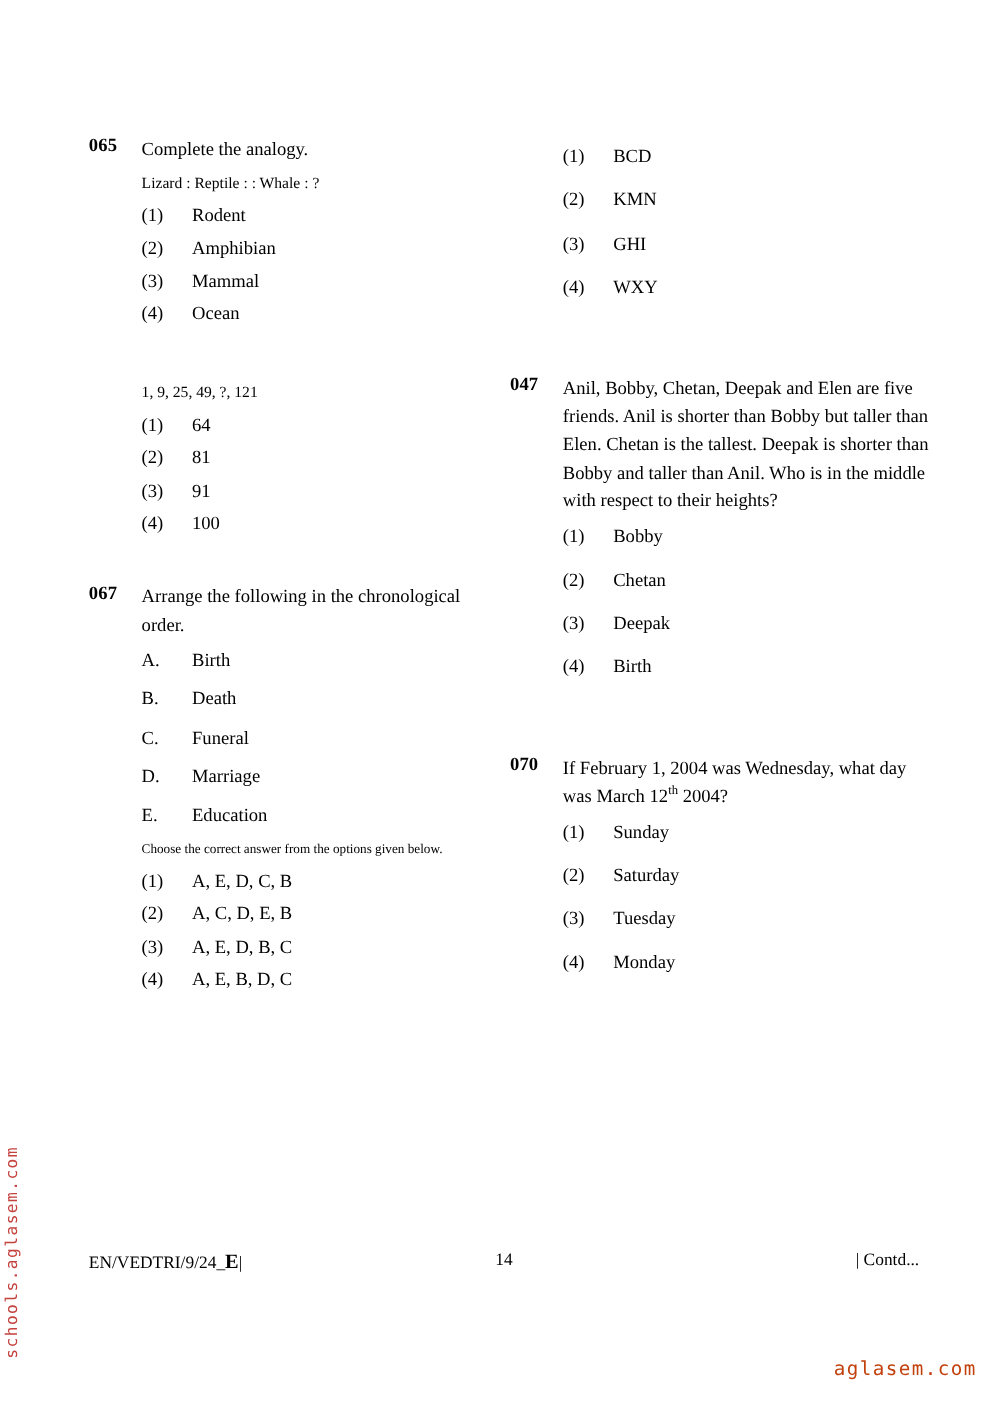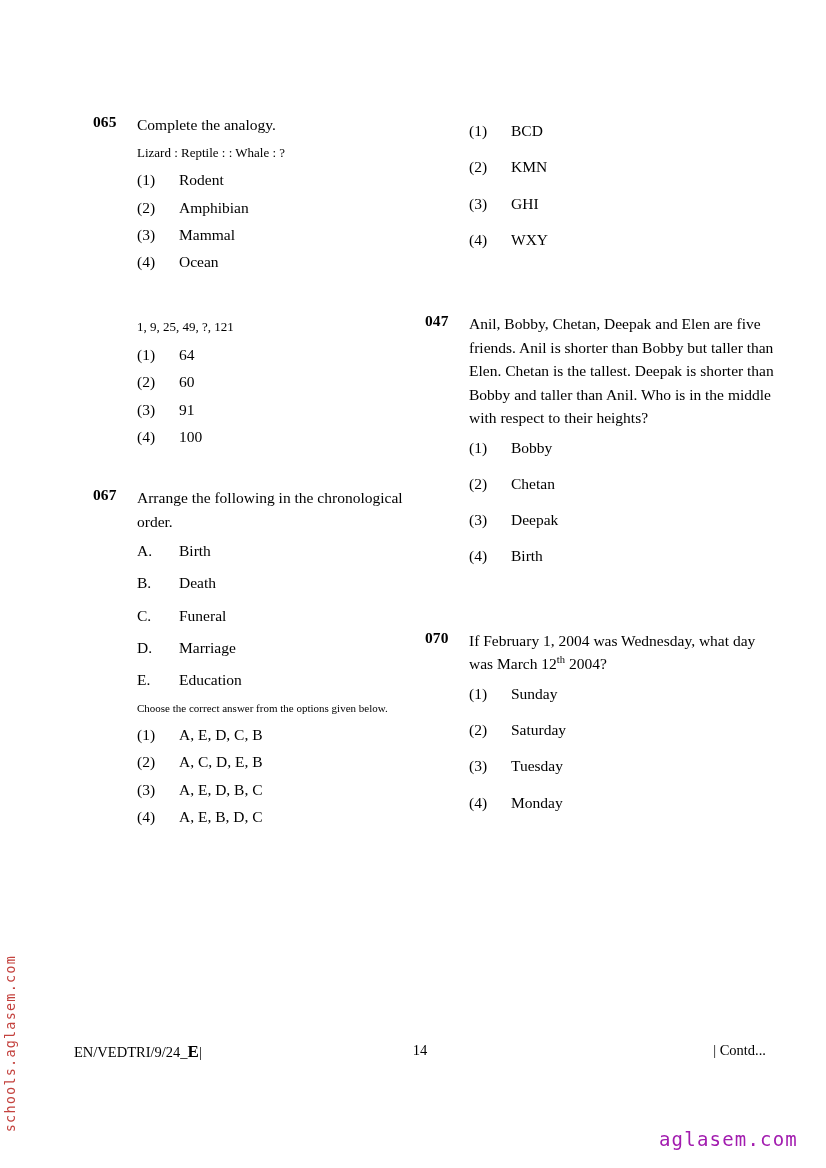--- a/index.html
+++ b/index.html
@@ -26,21 +26,21 @@
   .columns {
     position: absolute;
     top: 113px;
     left: 0;
     width: 826px;
   }
   .col {
     position: absolute;
     top: 0;
   }
-  .col-left  { left: 74px;  width: 345px; margin-left: 19px; }
+  .col-left  { left: 74px;  width: 345px; }
   .col-right { left: 425px; width: 350px; }
 
   .question {
     position: relative;
     margin-bottom: 2px;
   }
 
   .q-head {
     position: relative;
     padding-left: 44px;
@@ -163,26 +163,26 @@
     transform-origin: left top;
     transform: rotate(-90deg) translate(-100%, 0);
     font-family: "DejaVu Sans Mono", "Liberation Mono", monospace;
     font-size: 13.5px;
     letter-spacing: 1.2px;
     color: #c4433f;
     white-space: nowrap;
   }
   .wm-corner {
     position: absolute;
-    right: 28px;
+    right: 12px;
     bottom: 18px;
     font-family: "DejaVu Sans Mono", "Liberation Mono", monospace;
-    font-size: 19px;
+    font-size: 16px;
     letter-spacing: 1.2px;
-    color: #a21caf;
+    color: #c2410c;
     white-space: nowrap;
   }
 </style>
 </head>
 <body>
 
 <div class="page">
 
   <div class="columns">
 
@@ -218,21 +218,21 @@
 
       <div class="question">
         <div class="q-sub">1, 9, 25, 49, ?, 121</div>
         <div class="options">
           <div class="option">
             <span class="marker">(1)</span>
             <span>64</span>
           </div>
           <div class="option">
             <span class="marker">(2)</span>
-            <span>60</span>
+            <span>81</span>
           </div>
           <div class="option">
             <span class="marker">(3)</span>
             <span>91</span>
           </div>
           <div class="option">
             <span class="marker">(4)</span>
             <span>100</span>
           </div>
         </div>

